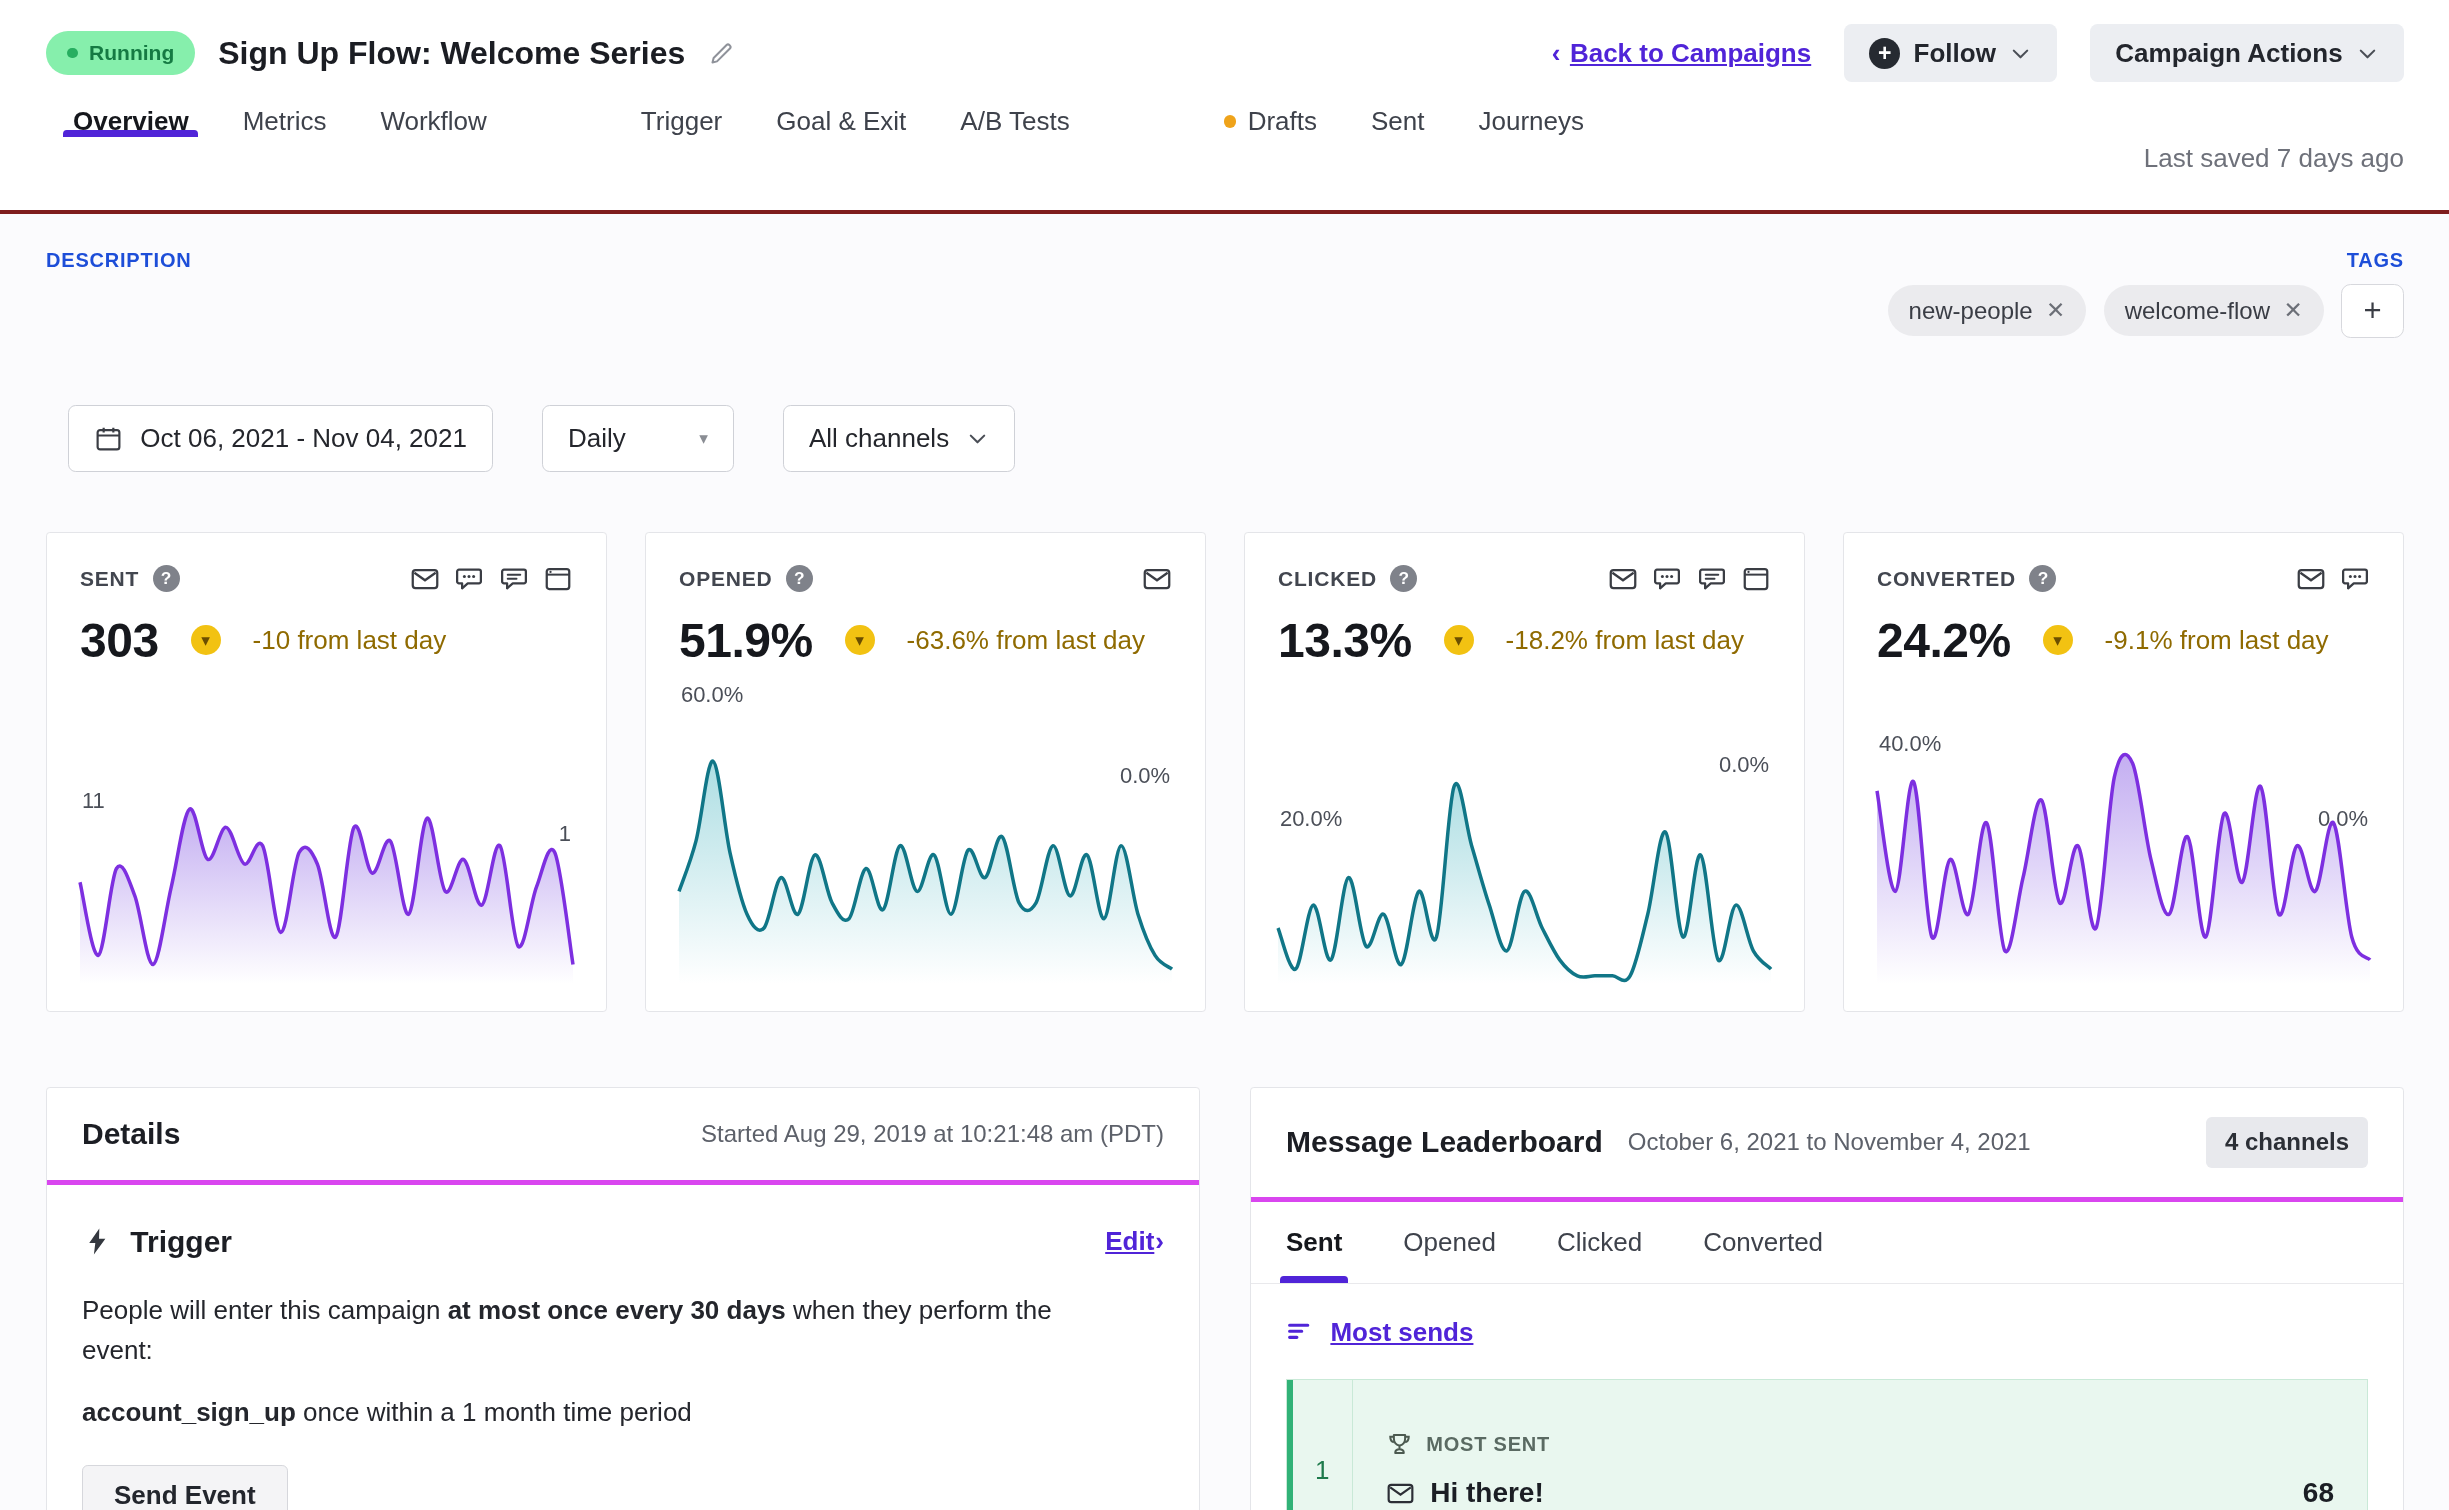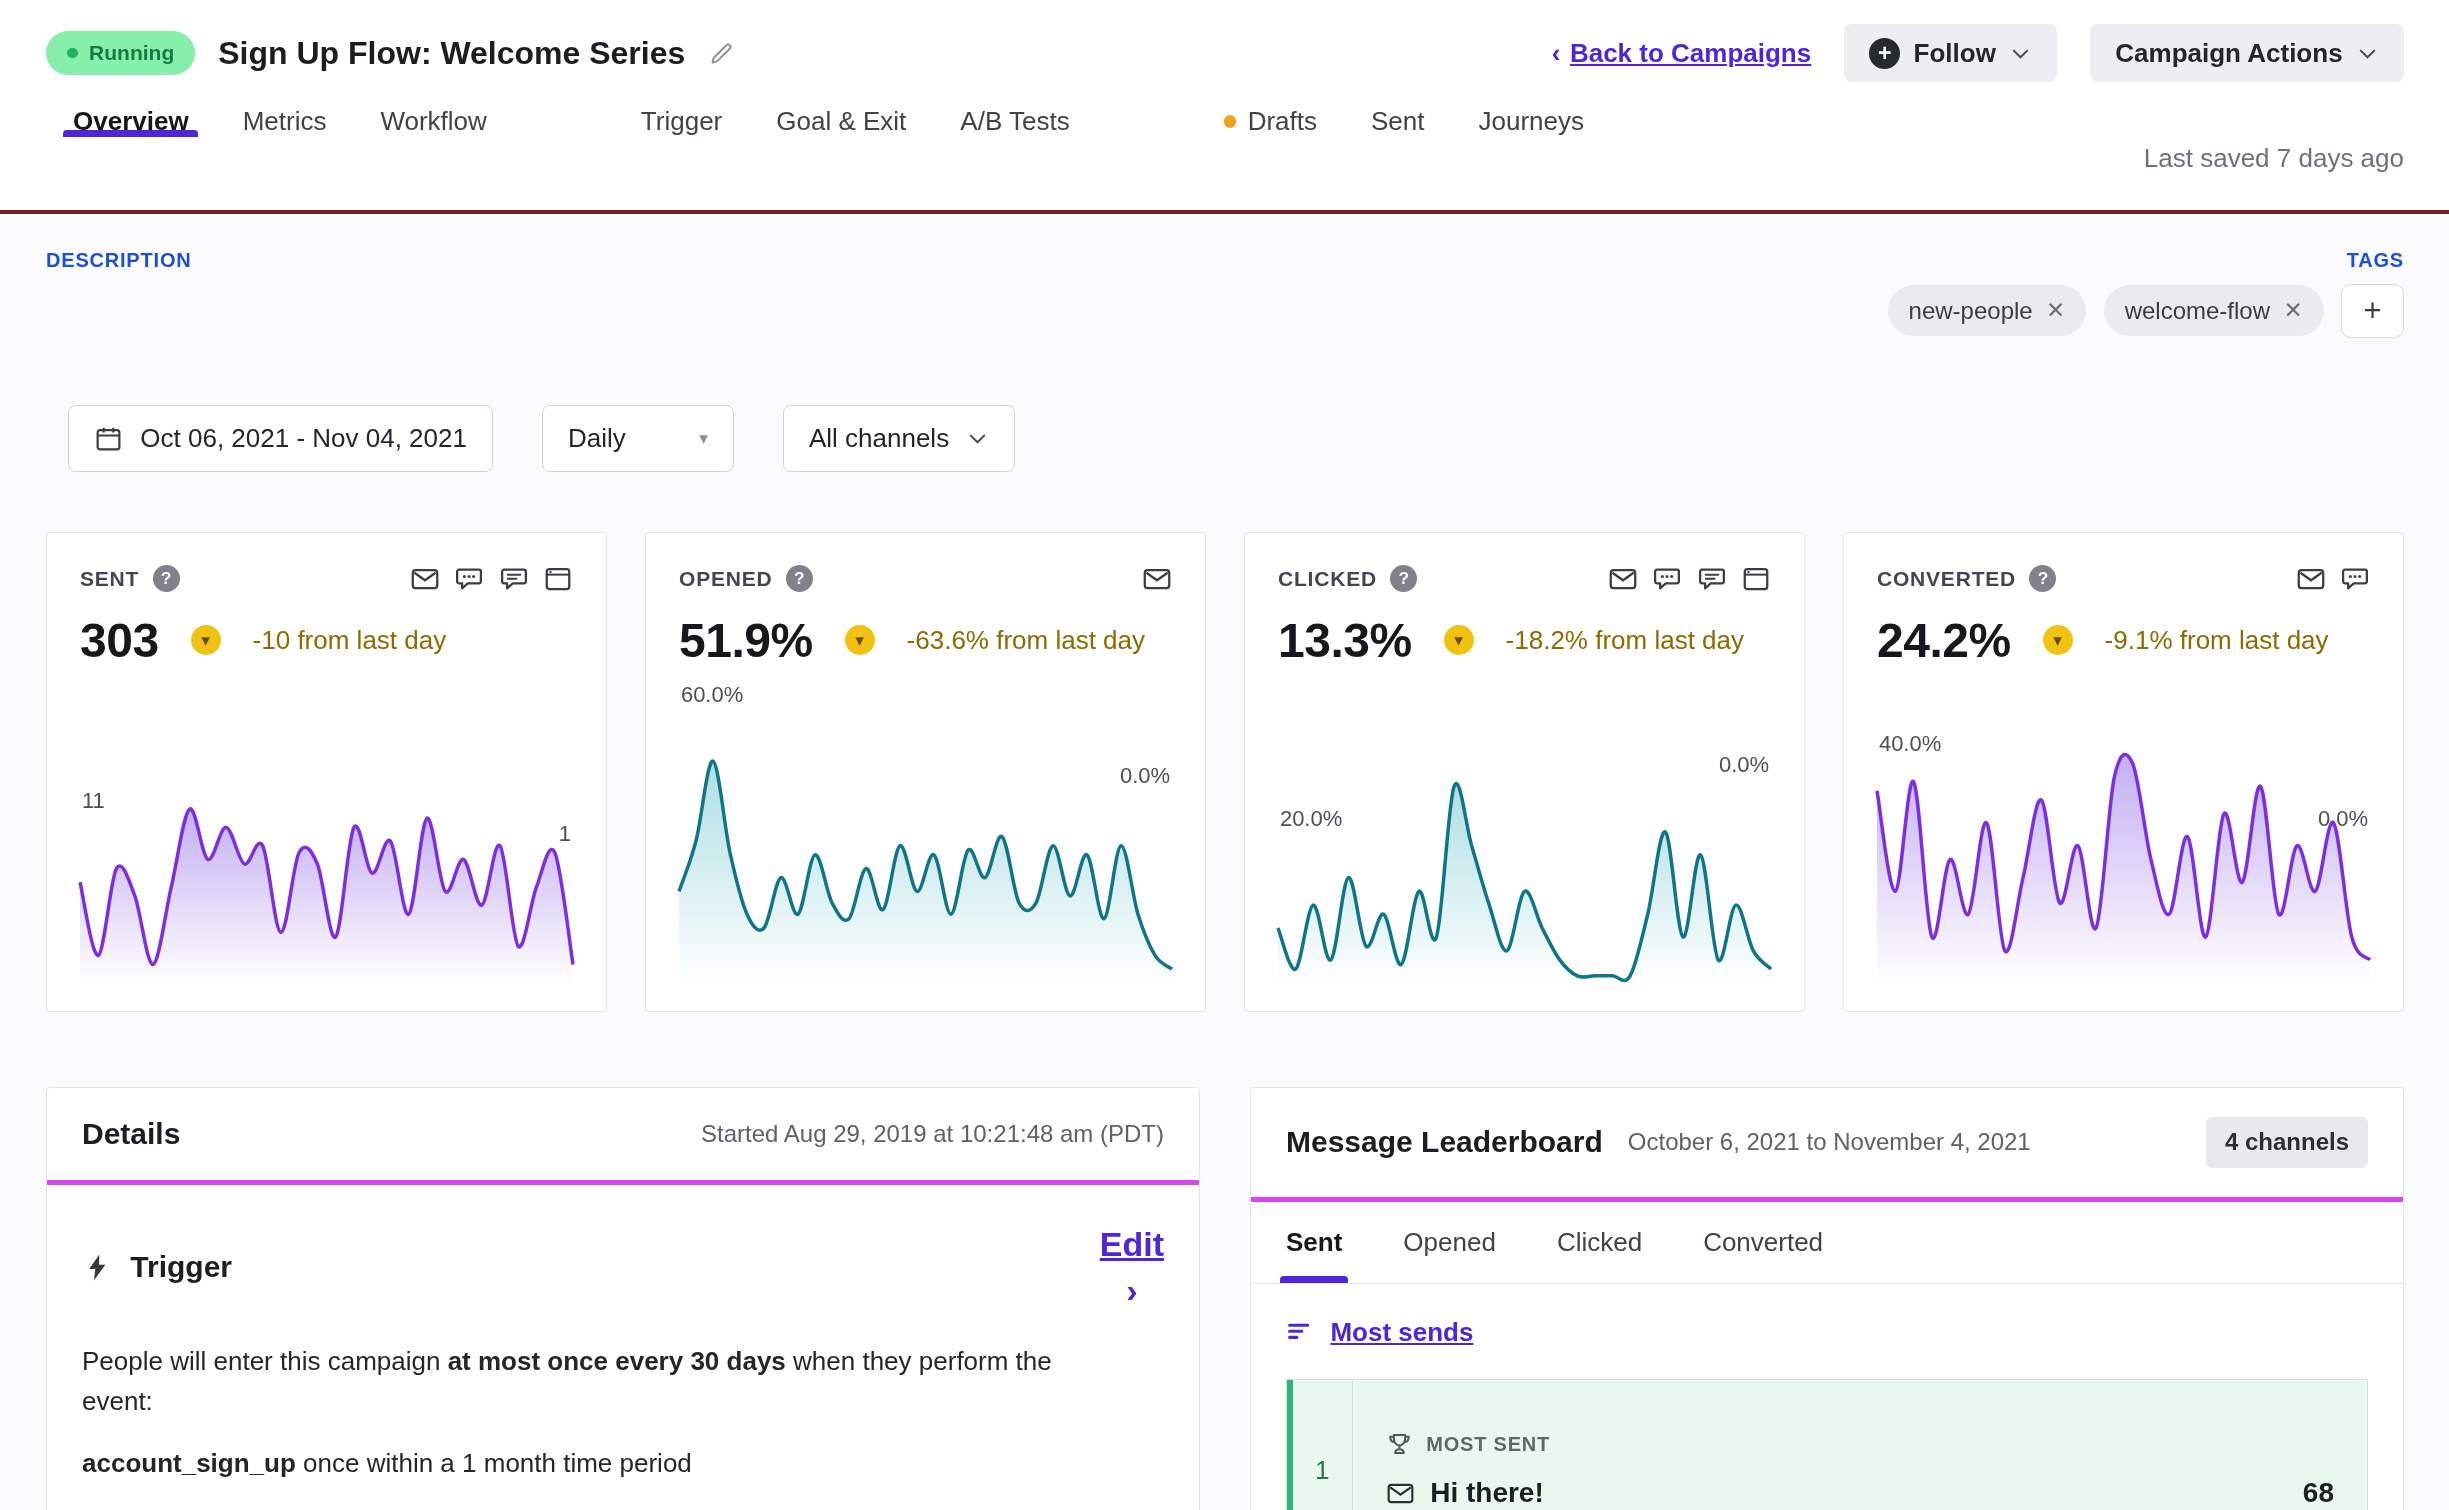--- a/index.html
+++ b/index.html
@@ -132,21 +132,21 @@
   .panel-right { margin-left: auto; font-size: 24px; color: #5d616a; }
   .channels-badge {
     margin-left: auto; background: #e8e9ed; border-radius: 5.8px; padding: 11.5px 19px;
     font-size: 24px; font-weight: 700; color: #2c2f36;
   }
 
   .trigger-section { padding: 40px 35px 0; }
   .trig-head { display: flex; align-items: center; gap: 17.3px; }
   .bolt { width: 31px; height: 31px; color: #34383f; }
   .trig-title { font-size: 30px; font-weight: 700; color: #1c1e24; }
-  .edit-link { margin-left: auto; display: flex; align-items: center; gap: 7px; color: #5024d8; font-size: 34px; font-weight: 700; cursor: pointer; flex-direction: column; }
+  .edit-link { margin-left: auto; display: flex; align-items: center; gap: 1px; color: #5024d8; font-size: 26px; font-weight: 700; cursor: pointer; }
   .edit-link .ed-txt { text-decoration: underline; }
   .trig-body { margin-top: 31px; font-size: 26px; line-height: 1.55; color: #24262c; max-width: 1018px; }
   .trig-event { margin-top: 27px; font-size: 26px; color: #24262c; }
   .send-event-btn {
     margin-top: 37px; height: 60px; padding: 0 31px;
     background: #f4f4f6; border: 1px solid #d6d7dc; border-radius: 5.8px;
     font-size: 26px; font-weight: 700; color: #23262d; cursor: pointer; font-family: inherit;
   }
 
   .lb-tabs { display: flex; padding: 0 35px; border-bottom: 1px solid #e9e9ec; }

